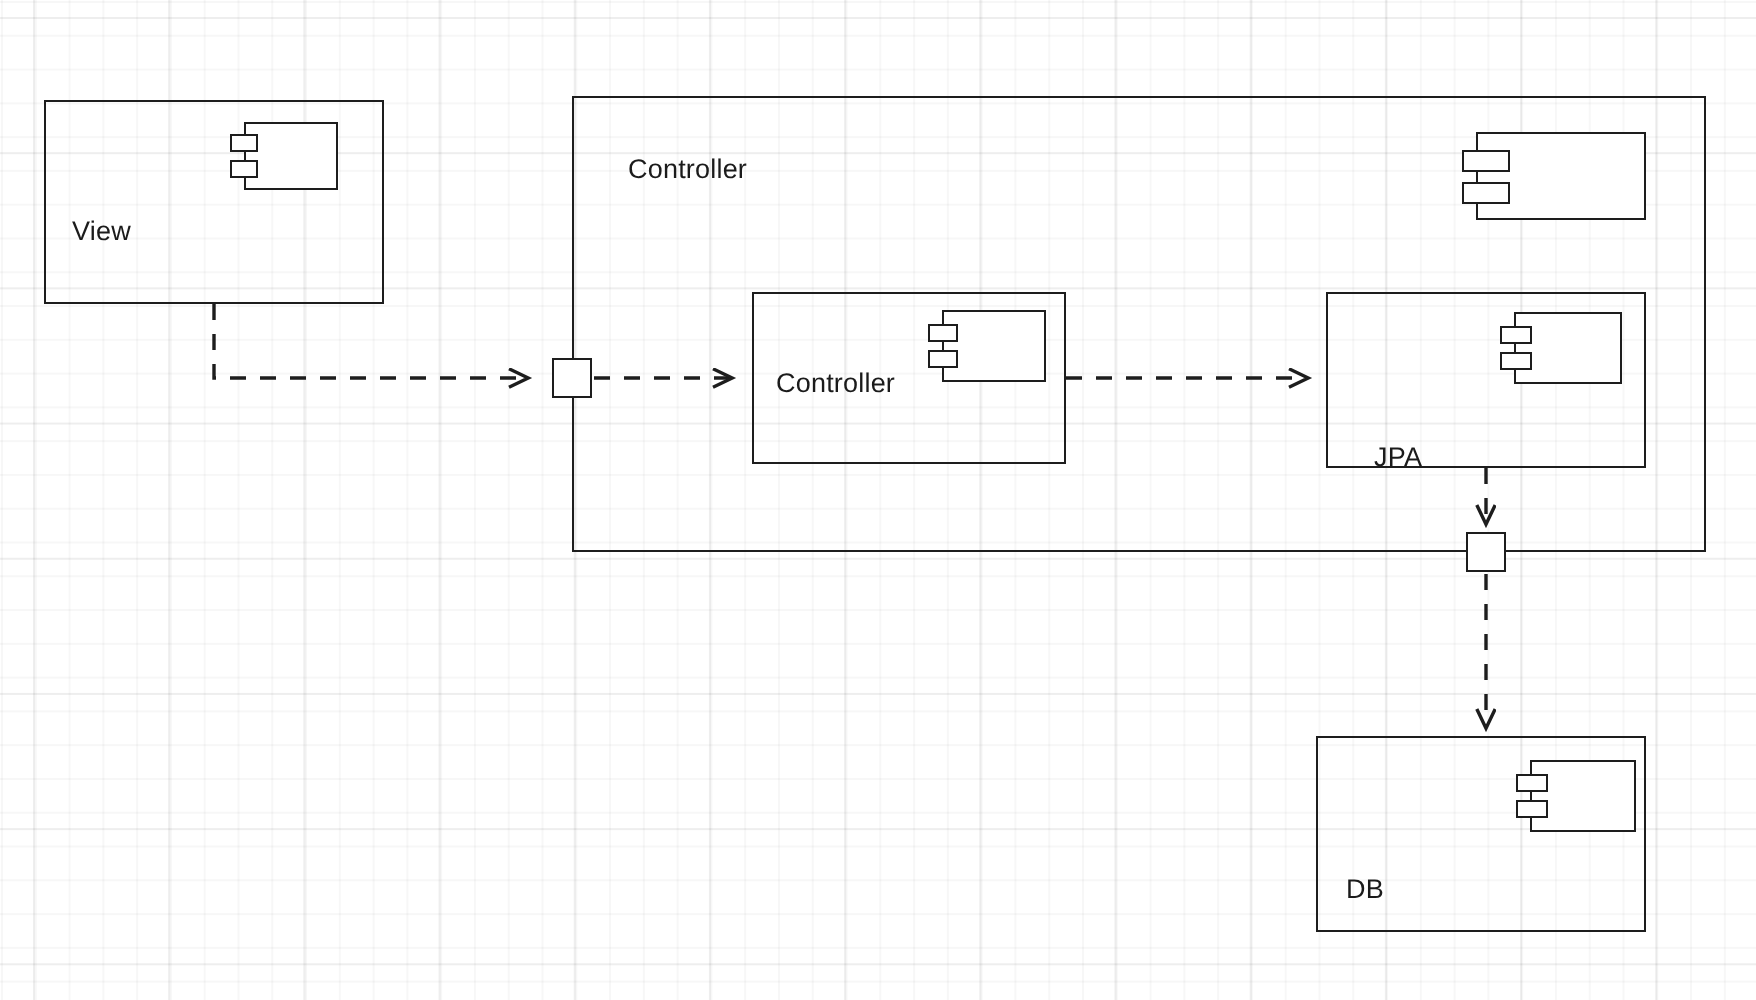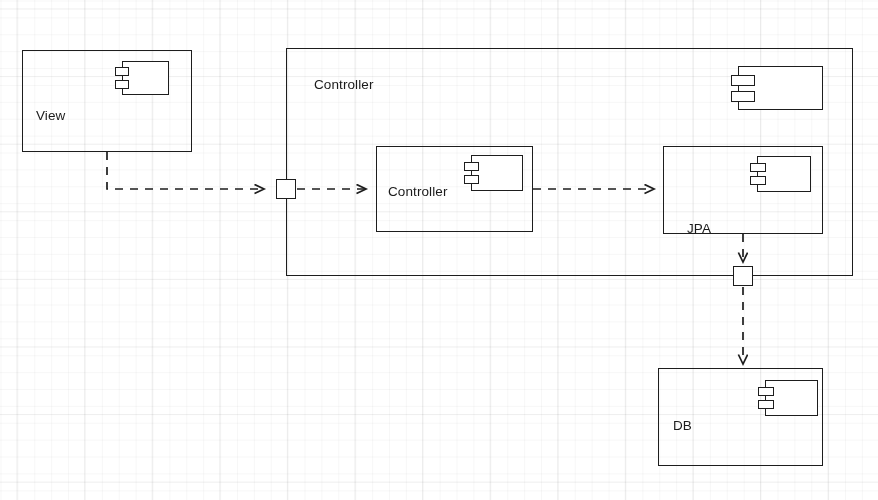--- a/index.html
+++ b/index.html
@@ -128,21 +128,21 @@
 
   <div class="node" style="left: 663px; top: 146px; width: 160px; height: 88px;"></div>
   <div class="node-label" style="left: 687px; top: 186px; margin-top: 36px;">JPA</div>
   <div class="comp-glyph" style="left: 750px; top: 156px; width: 61px; height: 36px;">
     <div class="comp-body"></div>
     <div class="comp-tab comp-tab-top" style="height: 9px; top: 7px; width: 16px;"></div>
     <div class="comp-tab comp-tab-bottom" style="height: 9px; top: 20px; width: 16px;"></div>
   </div>
 
   <div class="node" style="left: 658px; top: 368px; width: 165px; height: 98px;"></div>
-  <div class="node-label" style="left: 673px; top: 419px;">DB</div>
+  <div class="node-label" style="left: 673px; top: 438px;">DB</div>
   <div class="comp-glyph" style="left: 758px; top: 380px; width: 60px; height: 36px;">
     <div class="comp-body"></div>
     <div class="comp-tab comp-tab-top" style="height: 9px; top: 7px; width: 16px;"></div>
     <div class="comp-tab comp-tab-bottom" style="height: 9px; top: 20px; width: 16px;"></div>
   </div>
 
   <div class="port-square" style="left: 276px; top: 179px;"></div>
   <div class="port-square" style="left: 733px; top: 266px;"></div>
 
 </div>

